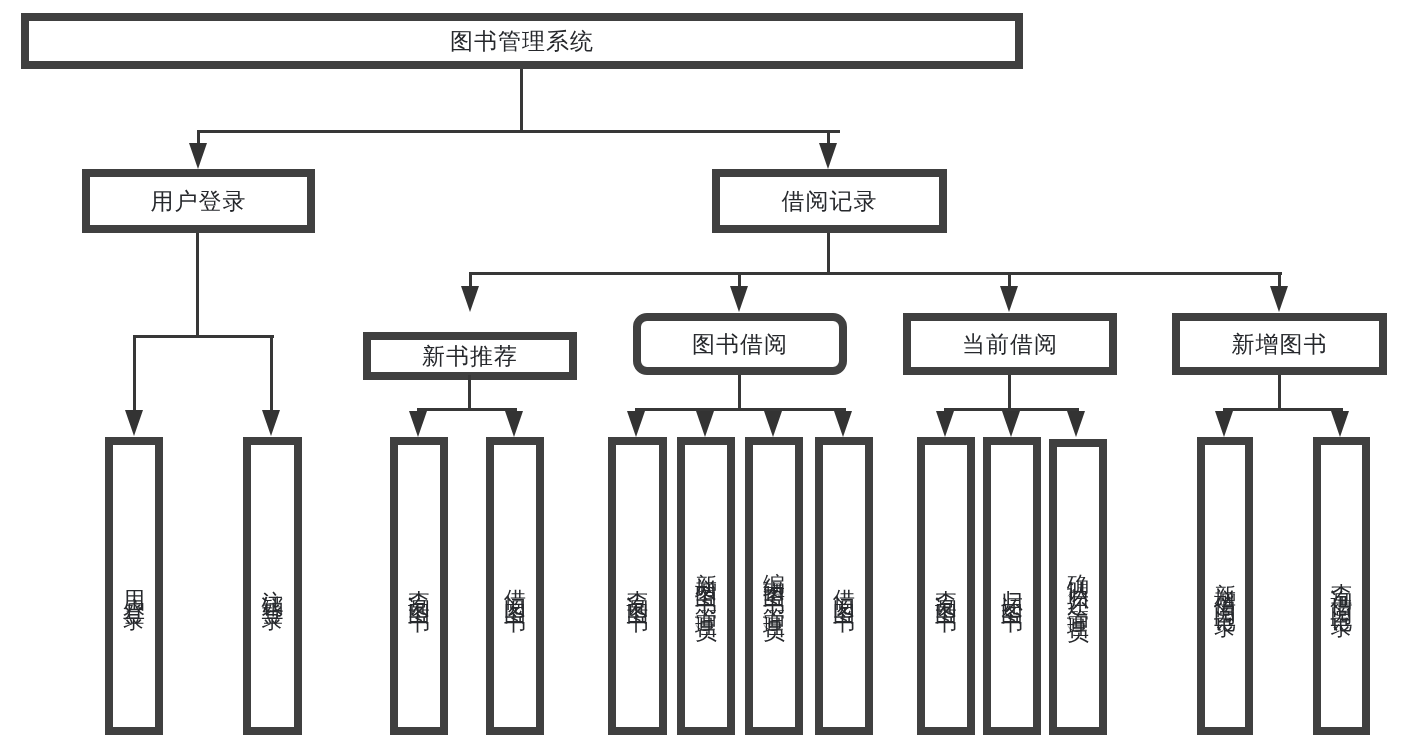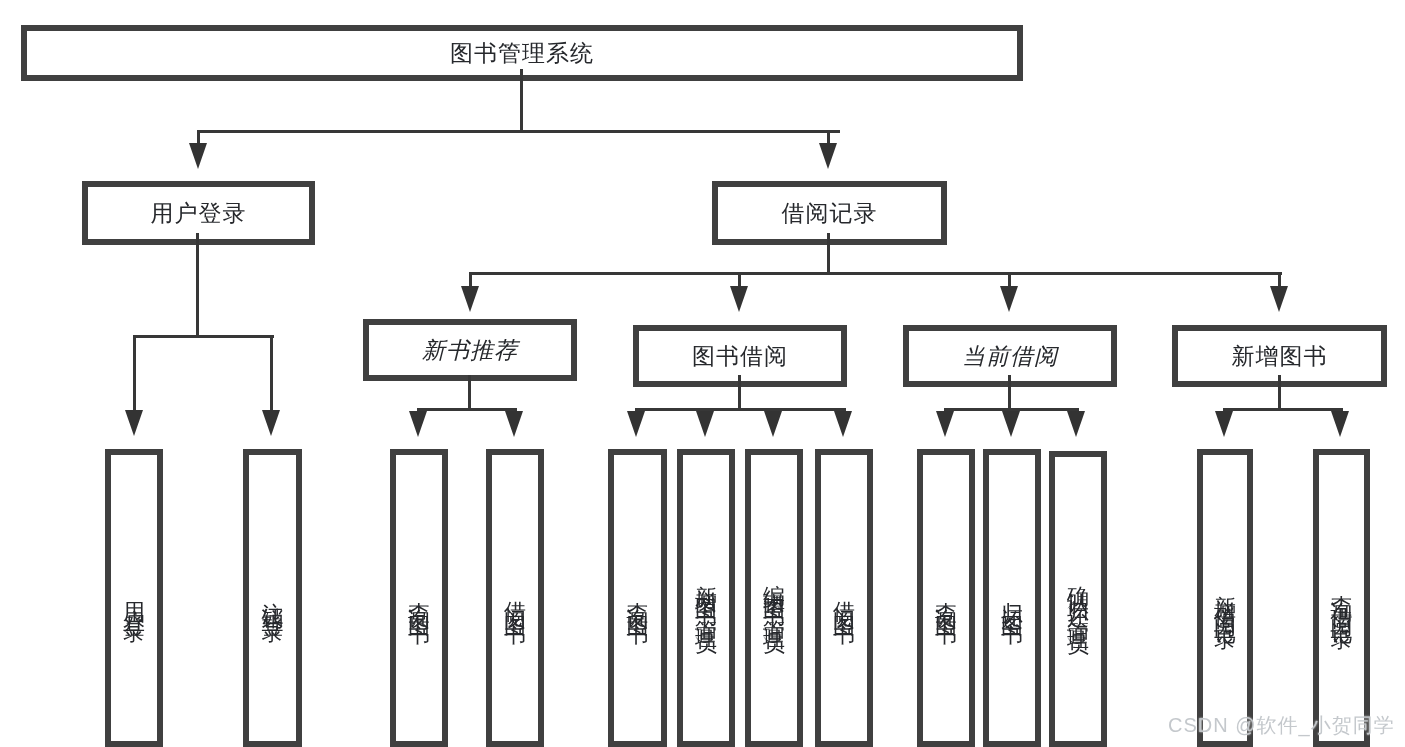--- a/index.html
+++ b/index.html
@@ -11,27 +11,26 @@
   #canvas {
     position: relative;
     width: 1405px;
     height: 747px;
     background: #ffffff;
     overflow: hidden;
   }
   .node {
     position: absolute;
     box-sizing: border-box;
-    border: 6px solid #404040;
+    border: 8px solid #404040;
     background: #ffffff;
     display: flex;
     align-items: center;
     justify-content: center;
     color: #26282c;
-    margin-top: 12px;
   }
   .node.hlabel {
     font-size: 23px;
     letter-spacing: 1px;
   }
   .node.leaf .vtext {
     writing-mode: vertical-rl;
     text-orientation: mixed;
     font-size: 22px;
     letter-spacing: 7px;
@@ -105,27 +104,27 @@
   <div class="hline" style="left:469px; top:272px; width:813px;"></div>
   <div class="vline" style="left:469px; top:272px; height:16px;"></div>
   <div class="tri" style="left:461px; top:286px;"></div>
   <div class="vline" style="left:738px; top:272px; height:16px;"></div>
   <div class="tri" style="left:730px; top:286px;"></div>
   <div class="vline" style="left:1008px; top:272px; height:16px;"></div>
   <div class="tri" style="left:1000px; top:286px;"></div>
   <div class="vline" style="left:1278px; top:272px; height:16px;"></div>
   <div class="tri" style="left:1270px; top:286px;"></div>
 
-  <div class="node hlabel" style="left:363px; top:307px; width:214px; height:62px;font-style:italic;">
+  <div class="node hlabel" style="left:363px; top:332px; width:214px; height:48px;">
     <span>新书推荐</span>
   </div>
-  <div class="node hlabel" style="left:633px; top:313px; width:214px; height:62px;">
+  <div class="node hlabel" style="left:633px; top:313px; width:214px; height:62px;border-radius:14px;">
     <span>图书借阅</span>
   </div>
-  <div class="node hlabel" style="left:903px; top:313px; width:214px; height:62px;font-style:italic;">
+  <div class="node hlabel" style="left:903px; top:313px; width:214px; height:62px;">
     <span>当前借阅</span>
   </div>
   <div class="node hlabel" style="left:1172px; top:313px; width:215px; height:62px;">
     <span>新增图书</span>
   </div>
 
   <div class="vline" style="left:468px; top:375px; height:36px;"></div>
   <div class="hline" style="left:417px; top:408px; width:100px;"></div>
   <div class="tri" style="left:409px; top:411px;"></div>
   <div class="tri" style="left:505px; top:411px;"></div>
@@ -185,15 +184,14 @@
     <span class="vtext">确认归还（管理员）</span>
   </div>
 
   <div class="node leaf" style="left:1197px; top:437px; width:56px; height:298px;">
     <span class="vtext">新增借阅记录</span>
   </div>
   <div class="node leaf" style="left:1313px; top:437px; width:57px; height:298px;">
     <span class="vtext">查询借阅记录</span>
   </div>
 
-  <div class="watermark">CSDN @软件_小贺同学</div>
 
 </div>
 
 </body></html>

